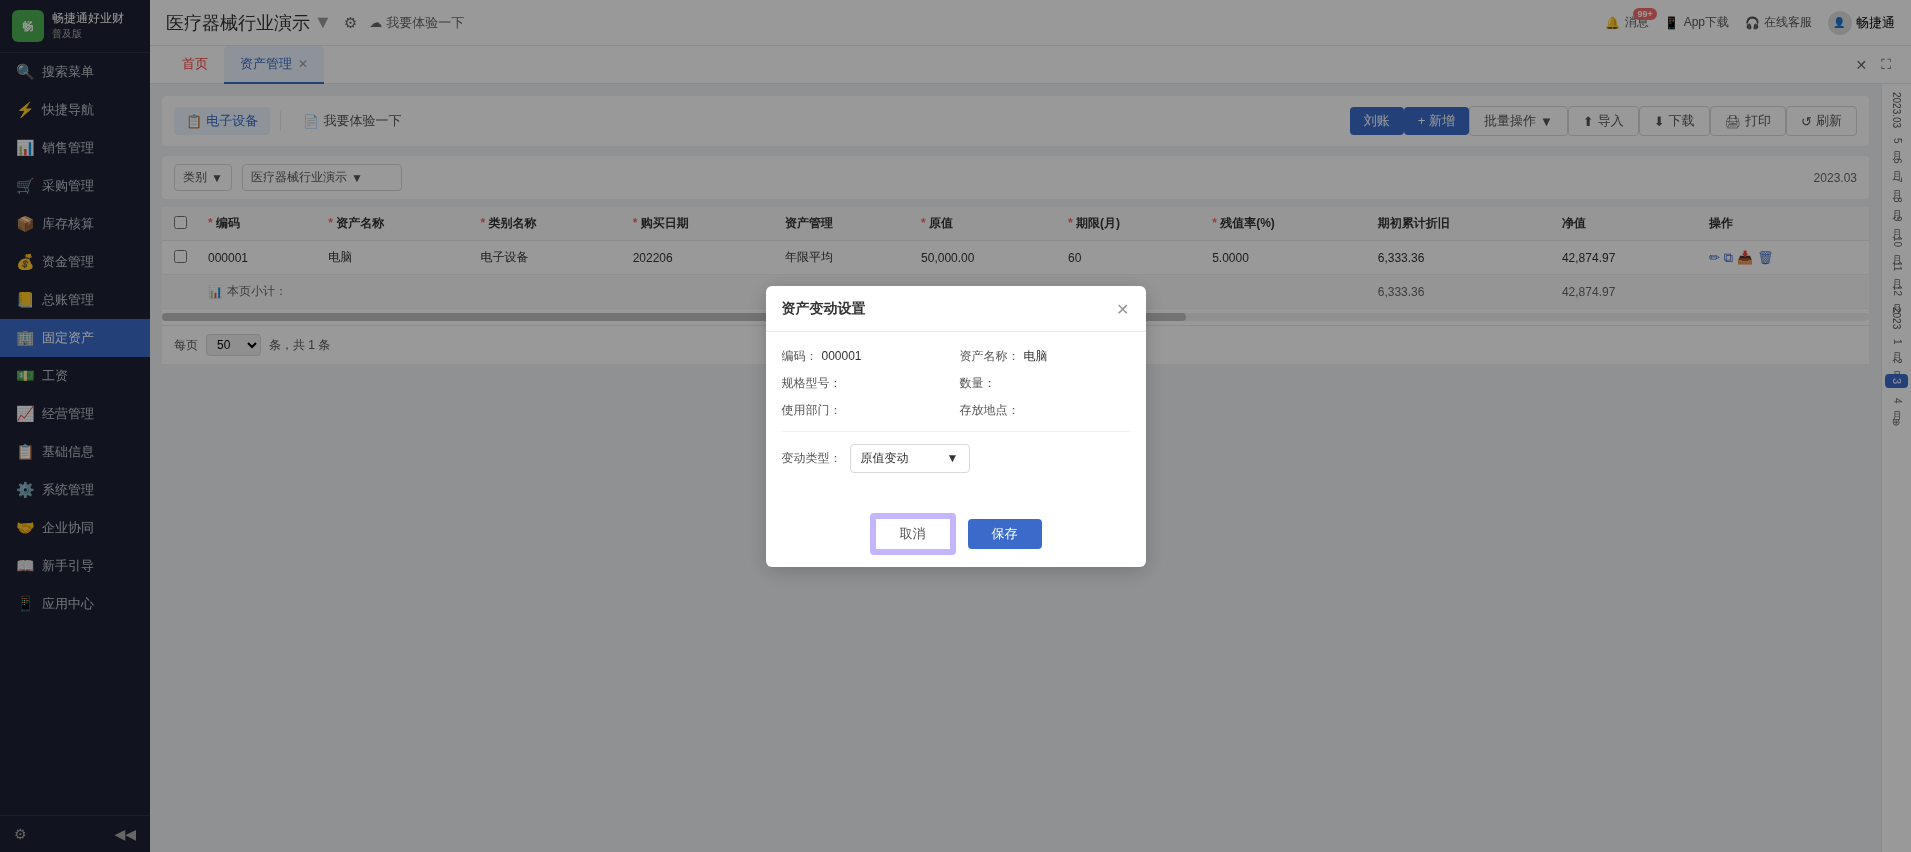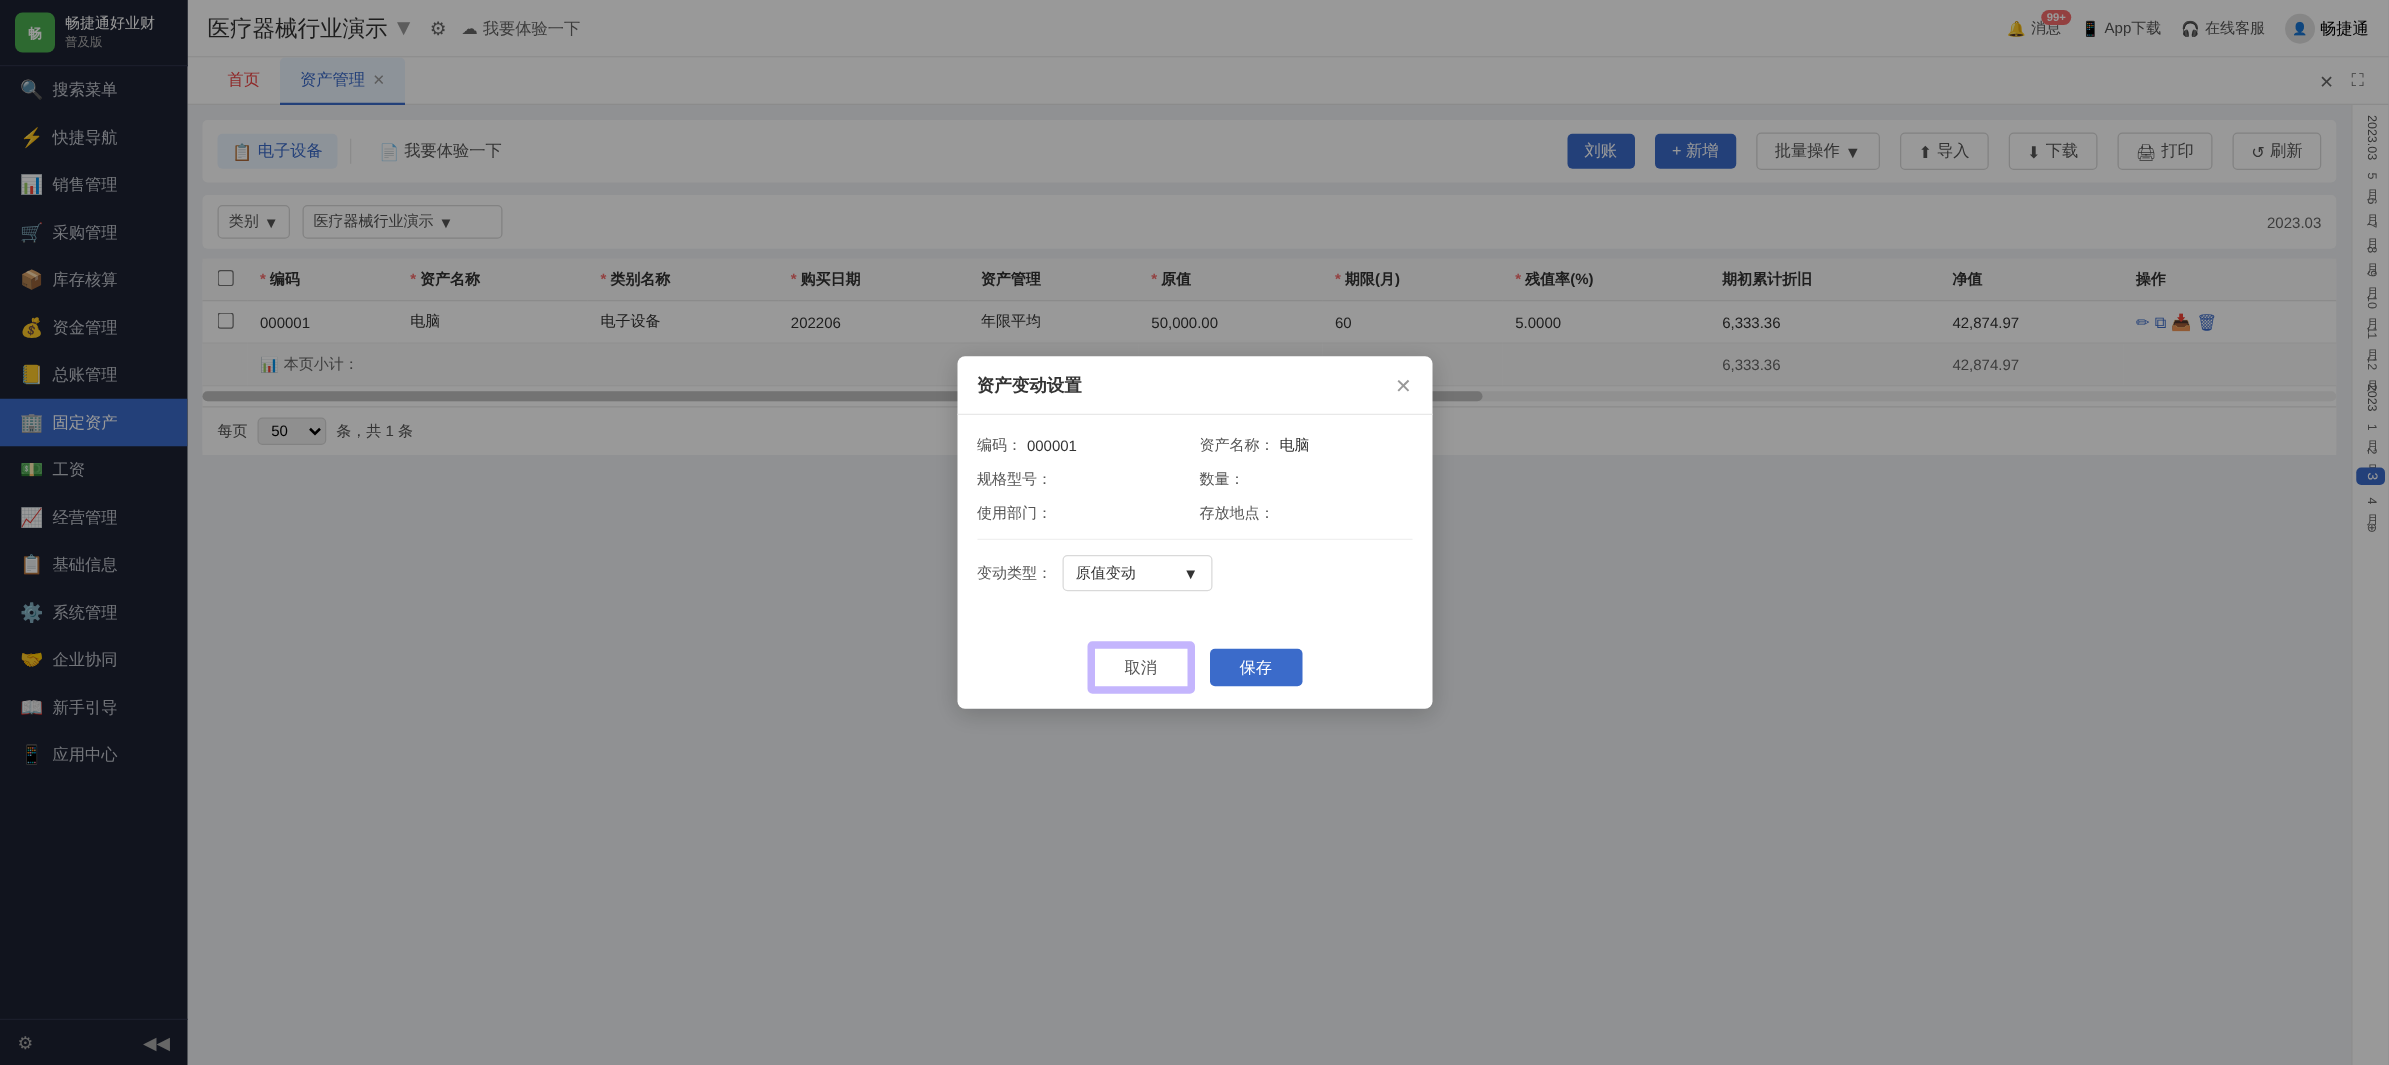--- a/index.html
+++ b/index.html
@@ -103,21 +103,21 @@
       padding: 10px 12px; margin-bottom: 10px;
       display: flex; align-items: center; gap: 10px;
     }
     .toolbar-tab {
       display: flex; align-items: center; gap: 4px;
       padding: 5px 12px; border-radius: 4px;
       cursor: pointer; font-size: 13px; color: #555;
     }
     .toolbar-tab.active { background: #ecf5ff; color: #3b6bca; }
     .toolbar-divider { width: 1px; height: 20px; background: #e8e8e8; }
-    .toolbar-right { margin-left: auto; display: flex; align-items: center; gap: 16px; }
+    .toolbar-right { margin-left: auto; display: flex; align-items: center; gap: 0; }
     .btn-primary { background: #3b6bca; color: #fff; border: none; padding: 5px 14px; border-radius: 4px; cursor: pointer; font-size: 13px; display: flex; align-items: center; gap: 4px; }
     .btn-default { background: #fff; color: #555; border: 1px solid #d9d9d9; padding: 5px 14px; border-radius: 4px; cursor: pointer; font-size: 13px; display: flex; align-items: center; gap: 4px; }
     .btn-batch { background: #fff; color: #555; border: 1px solid #d9d9d9; padding: 5px 14px; border-radius: 4px; cursor: pointer; font-size: 13px; display: flex; align-items: center; gap: 4px; }
 
     
     .filter-bar {
       background: #fff; border-radius: 4px;
       padding: 8px 12px; margin-bottom: 8px;
       display: flex; align-items: center; gap: 10px;
     }

